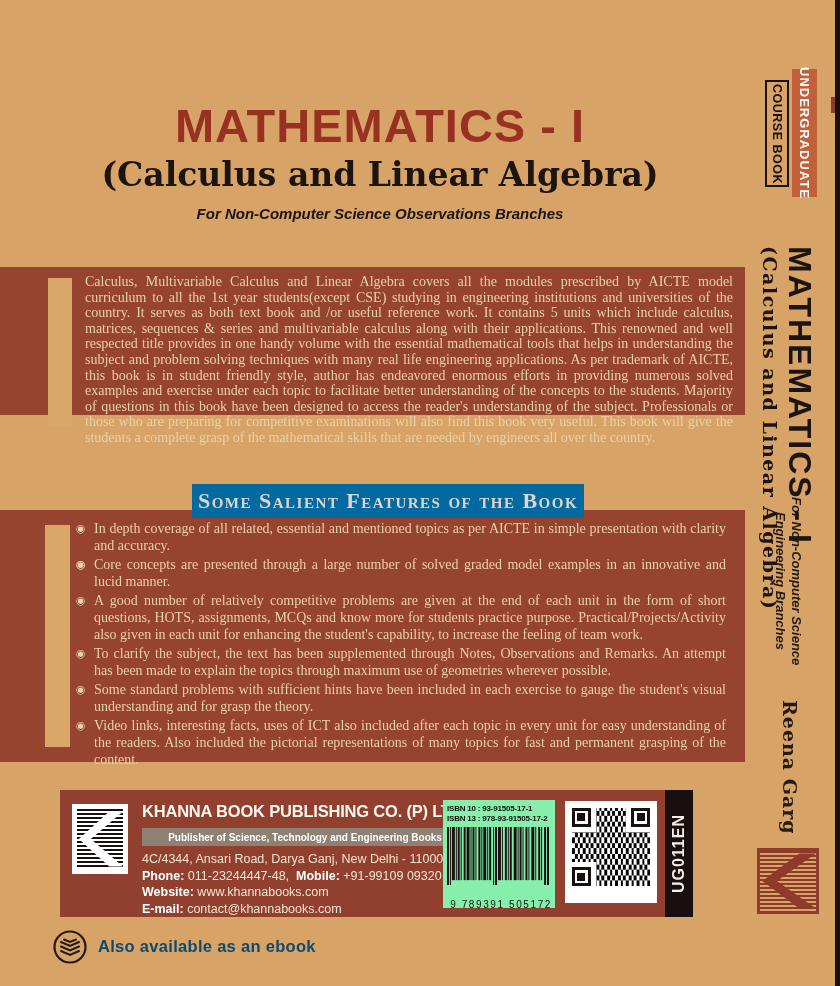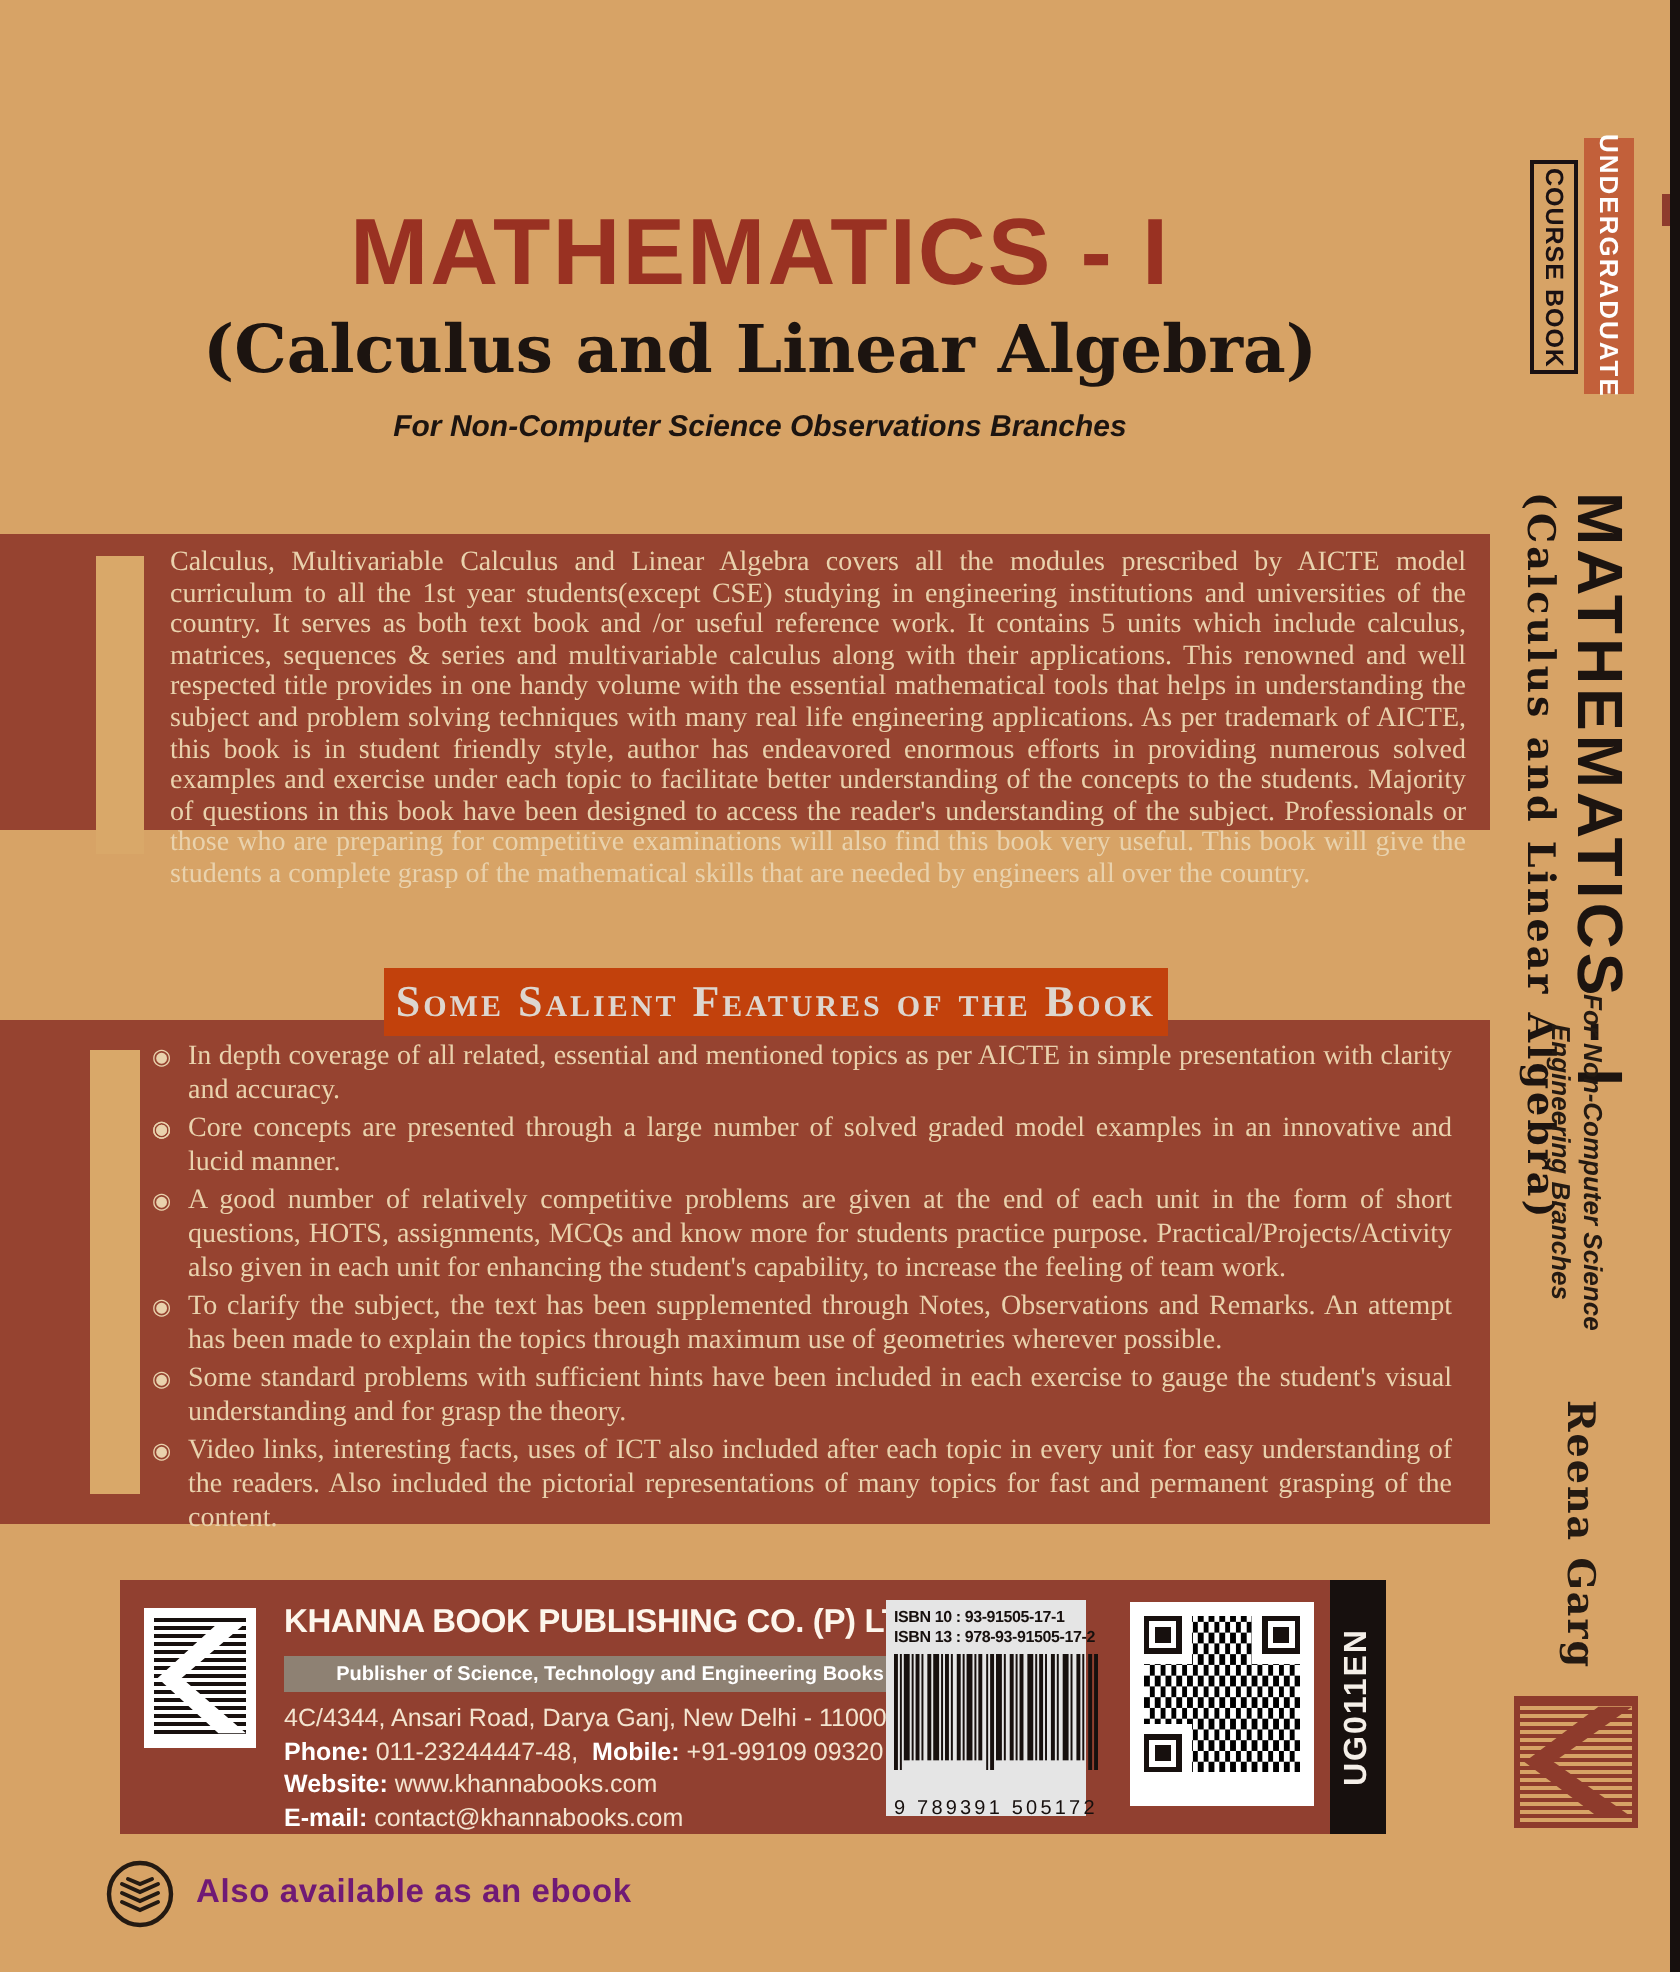--- a/index.html
+++ b/index.html
@@ -47,21 +47,21 @@
   .desc-bar{left:48px;top:11px;width:24px;height:149px;}
   .desc-text{
     left:85px;top:7px;width:648px;
     font-family:"Liberation Serif","DejaVu Serif",serif;
     font-size:14px;line-height:15.6px;text-align:justify;
     color:#e9d2ad;
   }
 
   
   .features-banner{
-    left:192px;top:484px;width:392px;height:34px;background:#c2410c;
+    left:192px;top:484px;width:392px;height:34px;background:#0369a1;
     display:flex;align-items:center;justify-content:center;z-index:3;
     font-family:"Liberation Serif","DejaVu Serif",serif;
     font-variant:small-caps;font-weight:bold;letter-spacing:1.5px;
     font-size:22px;color:#ddd6cf;
   }
   .features-block{left:0;top:510px;width:745px;height:252px;}
   .feat-bar{left:45px;top:15px;width:25px;height:222px;}
   .features-list{
     left:76px;top:10px;width:650px;margin:0;padding:0;list-style:none;
     font-family:"Liberation Serif","DejaVu Serif",serif;
@@ -83,21 +83,21 @@
   .pub-name{left:82px;top:12px;font-weight:bold;font-size:16.5px;letter-spacing:-0.2px;color:#fdf6ec;white-space:nowrap;}
   .pub-tagbar{
     left:82px;top:38px;width:326px;height:18px;background:#8e8173;
     display:flex;align-items:center;justify-content:center;
     font-weight:bold;font-size:10px;color:#fff;white-space:nowrap;
   }
   .pub-lines{left:82px;top:61px;font-size:12.5px;line-height:16.5px;color:#f3e4cf;white-space:nowrap;}
   .pub-lines b{color:#ffffff;}
 
   
-  .isbn-panel{left:443px;top:800px;width:100px;height:108px;background:#e5e5e5;box-sizing:border-box;padding:4px 3px 15px 4px;}
+  .isbn-panel{left:443px;top:800px;width:112px;height:108px;background:#86efac;box-sizing:border-box;padding:4px 3px 15px 4px;}
   .isbn-line{font-weight:bold;font-size:8px;line-height:10px;letter-spacing:-0.2px;color:#17100e;white-space:nowrap;}
   .barcode-svg{display:block;width:102px;height:58px;margin-top:3px;}
   .barcode-num{font-size:10px;letter-spacing:1.6px;color:#17100e;text-align:right;margin-top:14px;white-space:nowrap;}
   .qr-panel{left:565px;top:801px;width:92px;height:102px;background:#fff;box-sizing:border-box;padding:7px;}
   .qr-panel svg{display:block;width:78px;height:78px;shape-rendering:crispEdges;}
   .sku-tab{left:665px;top:790px;width:28px;height:127px;background:#17100e;display:flex;align-items:center;justify-content:center;}
   .sku-tab span{writing-mode:vertical-rl;transform:rotate(180deg);font-weight:bold;font-size:16px;letter-spacing:1px;color:#f5efe8;white-space:nowrap;}
 
   
   .spine-title-group{left:757px;top:246px;height:400px;writing-mode:vertical-rl;}
@@ -106,21 +106,21 @@
   .spine-tag-group{left:772px;top:474px;height:214px;writing-mode:vertical-rl;text-align:center;}
   .spine-tag{font-weight:bold;font-style:italic;font-size:13px;line-height:16px;color:#241a12;white-space:nowrap;}
   .spine-author{left:779px;top:700px;height:120px;writing-mode:vertical-rl;
     font-family:"DejaVu Serif","Liberation Serif",serif;font-weight:bold;font-size:19px;letter-spacing:1px;color:#241a12;white-space:nowrap;}
   .klogo-spine{left:757px;top:848px;width:62px;height:66px;border:3px solid #8e3b2c;box-sizing:border-box;
     background:repeating-linear-gradient(180deg,#8e3b2c 0 2px,#d7a366 2px 4px);}
   .klogo-spine .chev-maroon{background:#8e3b2c;}
 
   
   .ebook-icon{left:52px;top:929px;width:36px;height:36px;}
-  .ebook-text{left:98px;top:937px;font-weight:bold;font-size:16.5px;letter-spacing:0.3px;color:#701a75;}
+  .ebook-text{left:98px;top:937px;font-weight:bold;font-size:16.5px;letter-spacing:0.3px;color:#0c4a6e;}
 </style>
 </head>
 <body>
 
 <div class="page">
 
   <div class="abs main-title">MATHEMATICS - I</div>
   <div class="abs sub-title">(Calculus and Linear Algebra)</div>
   <div class="abs tagline">For Non-Computer Science Observations Branches</div>
 

